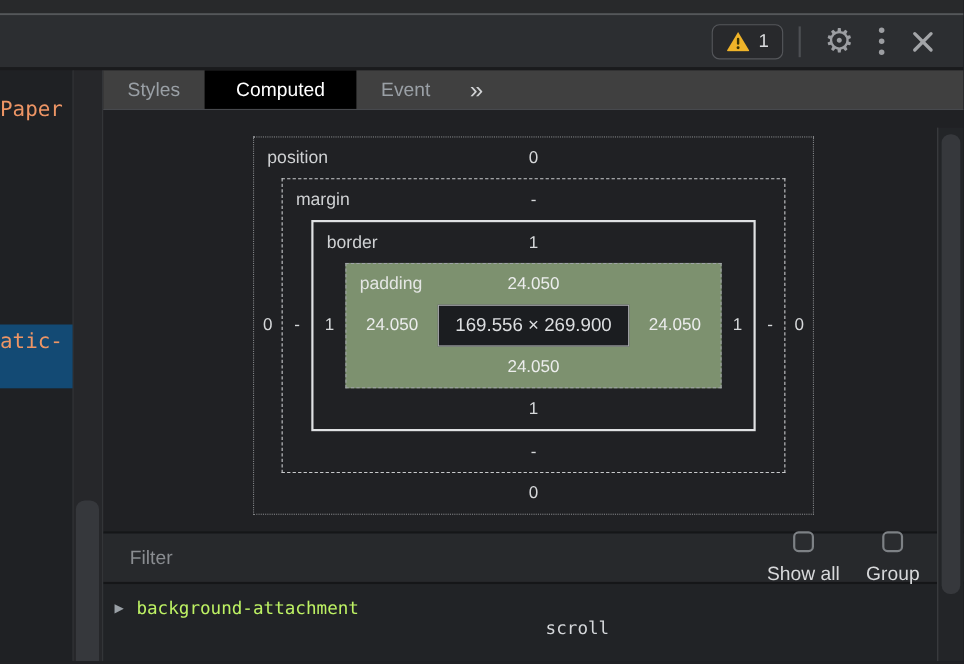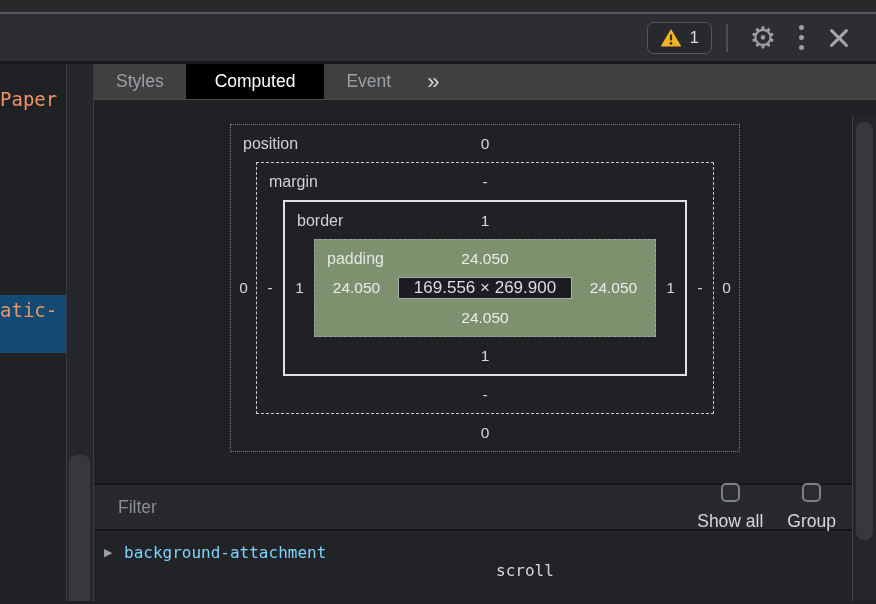--- a/index.html
+++ b/index.html
@@ -68,21 +68,21 @@
   .bm.position { width:510px; margin-top:24px; border:1px dotted #818386; }
   .bm.position > .bm-mid > .bm-side { width:25px; }
   .bm.margin { flex:1; border:1px dashed #c9cbcd; }
   .bm.margin > .bm-mid > .bm-side { width:26px; }
   .bm.border-box { flex:1; border:2px solid #dfe1e3; }
   .bm.border-box > .bm-mid > .bm-side { width:29px; }
   .bm.padding { flex:1; border:1px dashed #9fa3a7; background:#7d916f; }
   .bm.padding > .bm-mid > .bm-side { width:83px; color:#eceded; }
   .bm.padding .bm-num { color:#eceded; }
   .bm.padding .bm-label { color:#e4e6e4; }
-  .bm-content { flex:1; height:22px; background:#1b1d20; border:1.5px solid #aaacaf;
+  .bm-content { flex:1; height:38px; background:#1b1d20; border:1.5px solid #aaacaf;
     display:flex; align-items:center; justify-content:center;
     color:#dcdee0; font-size:17px; white-space:nowrap; }
 
   
   .filter-row { height:48px; background:#27292c; border-top:2px solid #151618;
     border-bottom:2px solid #151618; display:flex; align-items:center;
     padding:0 40px 0 24px; gap:14px; }
   .filter-input { flex:1; background:transparent; border:none; outline:none;
     color:#c7c9cb; font-size:17.5px; font-family:"Liberation Sans", sans-serif; min-width:0; }
   .filter-input::placeholder { color:#8a8d91; opacity:1; }
@@ -92,21 +92,21 @@
     background:#2a2c2f; }
   .chk-label { color:#d7d8da; font-size:17.5px; }
 
   
   .props { flex:1; background:#212326; overflow:hidden;
     font-family:"DejaVu Sans Mono", monospace; font-size:16px; }
   .prop-row { height:42px; display:flex; align-items:center; padding-left:10px; cursor:pointer; }
   .prop-row.clipped { margin-top:2px; }
   .disclosure { width:20px; color:#9aa0a6; font-size:11px;
     font-family:"DejaVu Sans", sans-serif; }
-  .prop-name { color:#7dd3fc; width:372px; white-space:nowrap; }
+  .prop-name { color:#bef264; width:372px; white-space:nowrap; }
   .prop-value { color:#d5d7da; white-space:nowrap;margin-top:36px; }
 
   
   .computed-scrollbar { position:absolute; top:52px; bottom:0; right:0; width:24px;
     background:#232528; border-left:1px solid #3f4144; }
   .computed-thumb { position:absolute; top:6px; left:3px; right:3px; height:418px;
     background:#36383c; border-radius:8px; cursor:pointer; }
 
   
   .warn-svg { width:22px; height:19px; display:block; }

